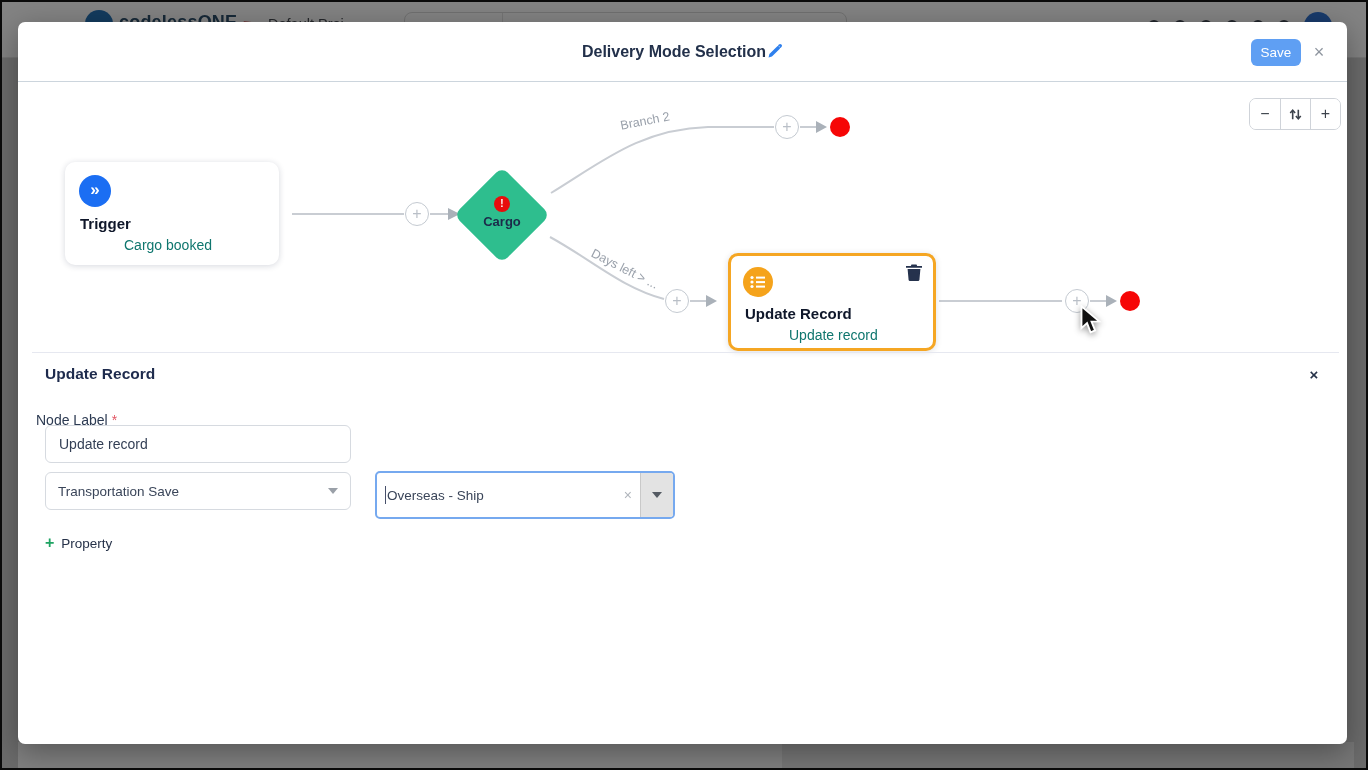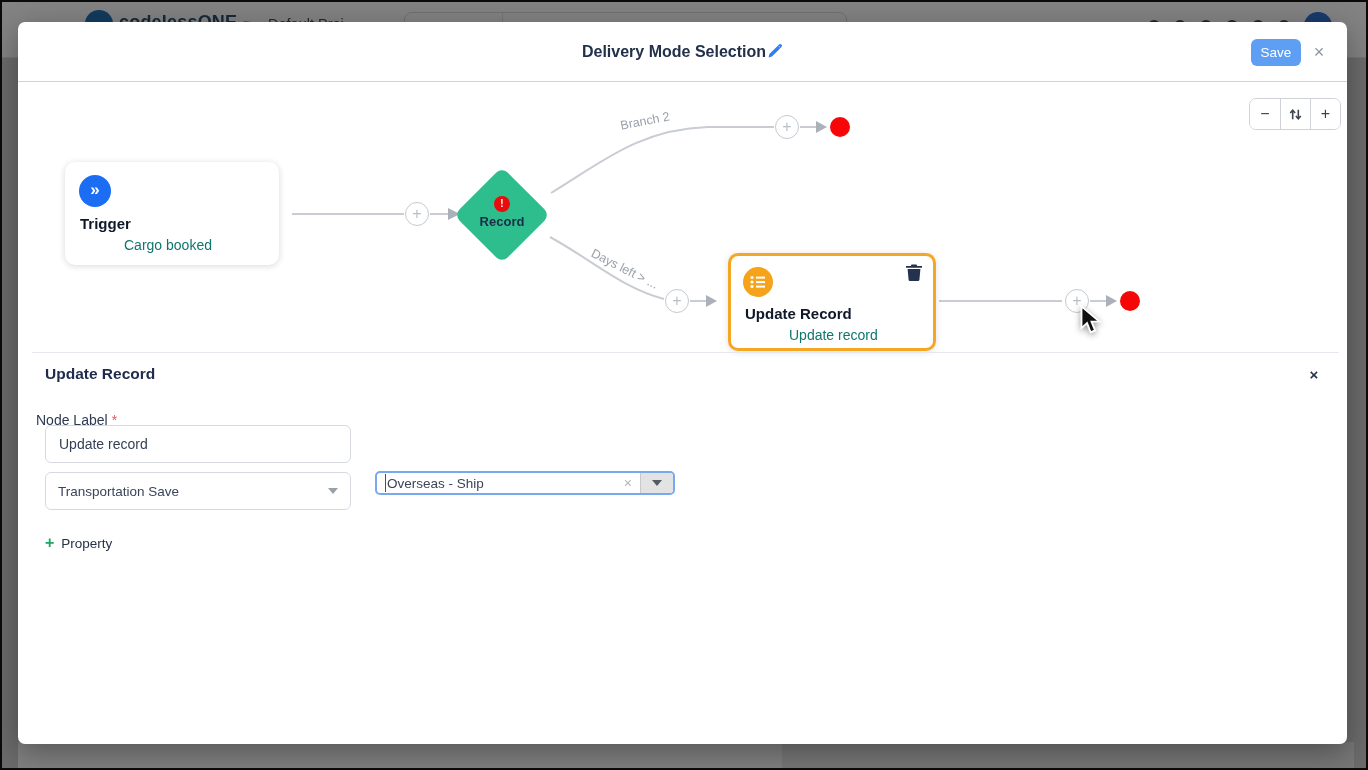--- a/index.html
+++ b/index.html
@@ -67,21 +67,21 @@
   
   .divider { position:absolute; left:14px; top:330px; width:1307px; height:1px; background:#e6e8f0; }
   .p-heading { position:absolute; left:27px; top:343px; font-size:15.5px; font-weight:bold; color:#1e2b4d; }
   .p-close { position:absolute; right:24px; top:344px; font-size:15px; font-weight:bold; color:#273349; width:18px; text-align:center; }
   .p-label-row { position:absolute; left:18px; top:380px; font-size:14px; color:#2c3a52;margin-top:10px; }
   .req { color:#e25563; margin-left:4px; }
   .p-input { position:absolute; left:27px; top:403px; width:306px; height:38px; border:1px solid #d6dae0; border-radius:6px; background:#fff; font-size:14px; color:#333f55; display:flex; align-items:center; padding-left:13px; }
   .p-select { position:absolute; left:27px; top:450px; width:306px; height:38px; border:1px solid #d6dae0; border-radius:6px; background:#fff; font-size:13.5px; color:#3a4559; display:flex; align-items:center; padding:0 12px; }
   .p-select .grow { flex:1; }
   .caret-down { width:0; height:0; border-left:5px solid transparent; border-right:5px solid transparent; border-top:6px solid #9aa0a8; }
-  .combo { position:absolute; left:357px; top:449px; width:300px; height:24px; border:2px solid #76a9ef; border-radius:5px; background:#fff; display:flex; align-items:stretch; overflow:hidden; }
+  .combo { position:absolute; left:357px; top:449px; width:300px; height:48px; border:2px solid #76a9ef; border-radius:5px; background:#fff; display:flex; align-items:stretch; overflow:hidden; }
   .combo-main { flex:1; display:flex; align-items:center; padding:0 8px; font-size:13.5px; color:#3a4559; }
   .combo-caret-bar { width:1px; height:18px; background:#47506b; margin-right:1px; }
   .combo-clear { color:#b0b5bc; font-size:14px; padding:0 8px; display:flex; align-items:center; }
   .combo-addon { width:33px; background:#e3e3e3; border-left:1px solid #c9c9c9; display:flex; align-items:center; justify-content:center; }
   .combo-addon .caret-down { border-top-color:#555b63; }
   .add-prop { position:absolute; left:27px; top:512px; display:flex; align-items:center; gap:7px; font-size:13.5px; }
   .add-plus { color:#1fa463; font-size:16px; font-weight:bold; }
   .add-text { color:#263249; }
 </style>
 </head>
@@ -150,21 +150,21 @@
     </svg>
 
     <div class="node-card trigger-card">
       <div class="t-icon">»</div>
       <div class="card-title">Trigger</div>
       <div class="card-sub">Cargo booked</div>
     </div>
 
     <div class="decide-diamond"></div>
     <div class="decide-badge">!</div>
-    <div class="decide-label">Record</div>
+    <div class="decide-label">Cargo</div>
 
     <div class="edge-label lbl-top">Branch 2</div>
     <div class="edge-label lbl-bottom">Days left &gt; ...</div>
 
     <div class="plus-circle" style="left:387px; top:180px;">+</div>
     <div class="plus-circle" style="left:757px; top:93px;">+</div>
     <div class="plus-circle" style="left:647px; top:267px;">+</div>
     <div class="plus-circle" style="left:1047px; top:267px;">+</div>
 
     <div class="red-dot" style="left:812px; top:95px;"></div>

